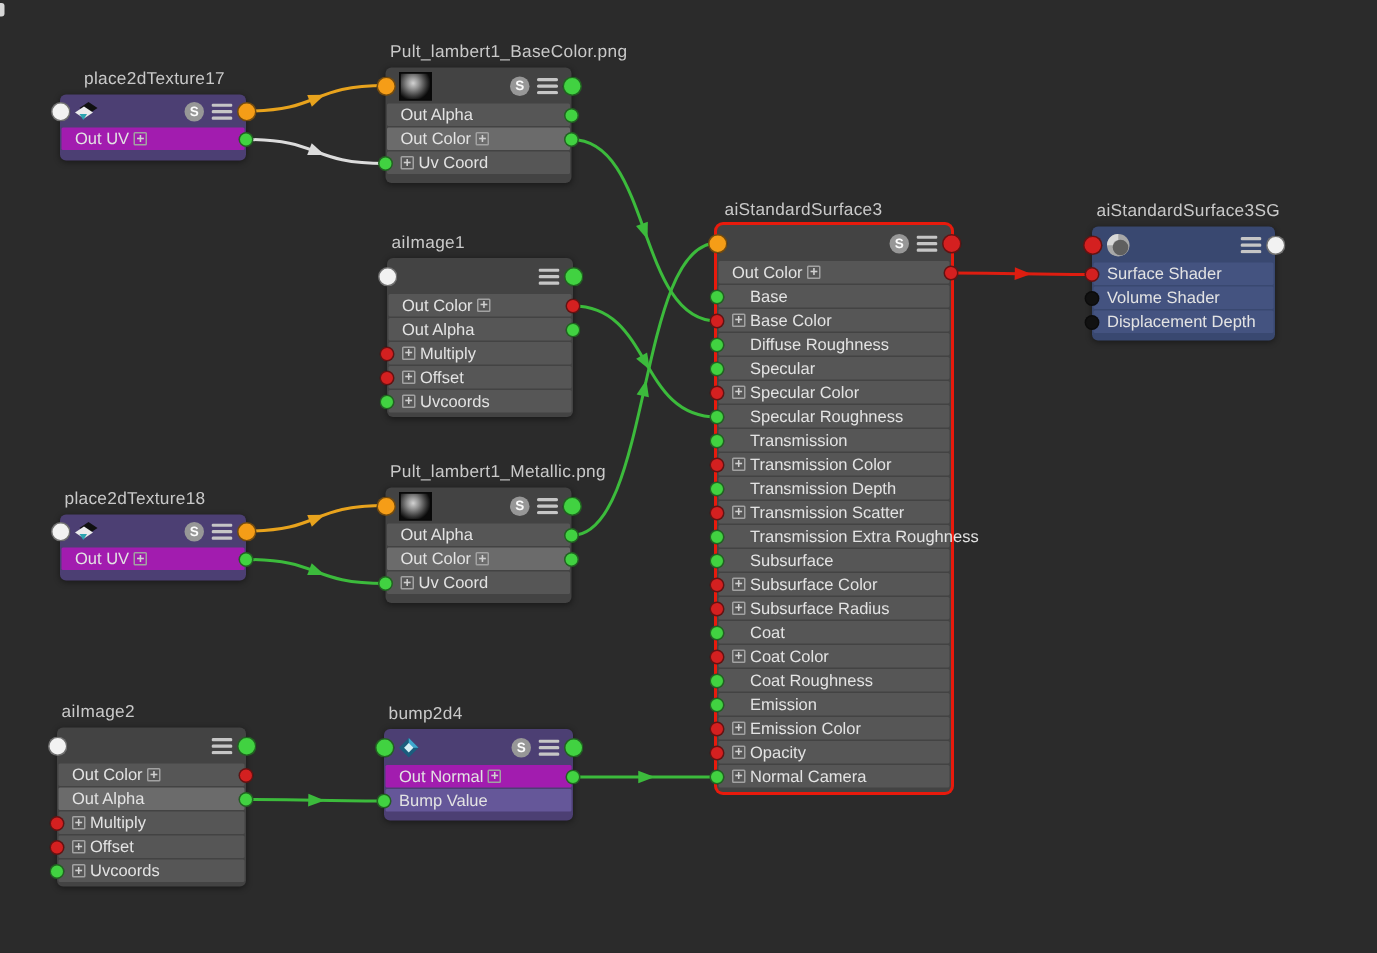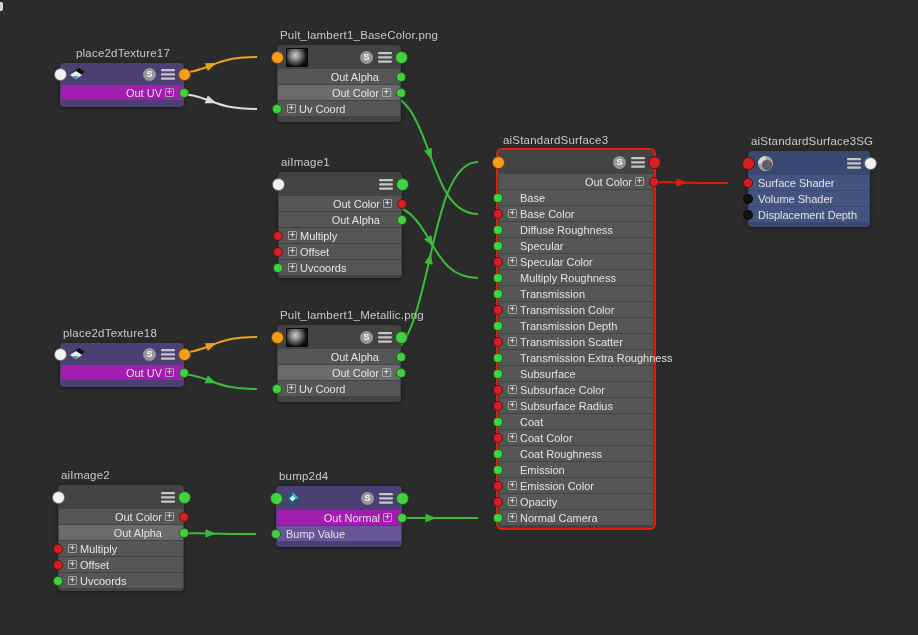--- a/index.html
+++ b/index.html
@@ -1,37 +1,37 @@
 <!DOCTYPE html>
 <html><head>
 <meta charset="utf-8">
 <style>
   html,body{margin:0;padding:0;background:#2b2b2b;}
   *{font-family:"Liberation Sans",sans-serif;}
   .canvas{position:relative;width:918px;height:635px;background:#2b2b2b;overflow:hidden;}
   .wires{position:absolute;left:0;top:0;z-index:1;}
   #nodes{position:absolute;left:0;top:0;width:100%;height:100%;z-index:2;}
-  .node{position:absolute;border-radius:4px;box-shadow:0 1px 4px rgba(0,0,0,.45);margin-left:20px;}
+  .node{position:absolute;border-radius:4px;box-shadow:0 1px 4px rgba(0,0,0,.45);}
   .node.gray{background:#434343;}
   .node.purple{background:#4c3f73;}
   .node.blue{background:#394870;}
   .node.selected{box-shadow:0 0 0 2px #e81a0c;}
   .node-title{position:absolute;font-size:11.5px;color:#c9c9c9;white-space:nowrap;letter-spacing:.2px;}
   .nhead{display:flex;align-items:center;padding:0 9px;gap:5px;box-sizing:border-box;}
   .spacer{flex:1;}
   .sbadge{flex:none;width:13px;height:13px;border-radius:50%;background:#979797;color:#fbfbfb;
           font-size:9px;font-weight:bold;line-height:13px;text-align:center;}
   .menuic{flex:none;display:flex;align-items:center;}
   .thumb{flex:none;width:20px;height:17px;border:1px solid #090909;box-sizing:content-box;
          background:radial-gradient(circle at 42% 38%, #d2d2d2 0%, #909090 26%, #3d3d3d 55%, #0b0b0b 74%);
          background-color:#060606;}
   .icn{flex:none;display:flex;align-items:center;}
   .row{height:15px;margin:0 1px 1px;display:flex;align-items:center;font-size:11px;color:#e3e3e3;
        padding:0 9px;box-sizing:border-box;gap:3px;border-radius:1px;}
-  .row.right{justify-content:flex-end;}
+  .row.right{justify-content:flex-start;}
   .gray .row{background:#565656;}
   .gray .row.hl{background:#6b6b6b;}
   .purple .row{background:#a21caf;}
   .purple .row.hl{background:#655799;}
   .blue .row{background:#445380;}
   .rlabel{white-space:nowrap;}
   .exp{flex:none;width:9px;height:9px;border:1px solid #a2a2a2;color:#d0d0d0;font-size:9px;line-height:7px;
        text-align:center;box-sizing:border-box;border-radius:1px;font-weight:bold;}
   .exp.ghost{visibility:hidden;}
   .port{position:absolute;border-radius:50%;box-sizing:border-box;border:1px solid rgba(8,8,8,.55);z-index:4;}
@@ -334,21 +334,21 @@
           <span class="rlabel">Specular</span>
         </div>
         <span class="port" style="left: -5px; top: 91px; width: 10px; height: 10px; background: rgb(65, 210, 65);"></span>
         <div class="row left">
           <span class="exp">+</span>
           <span class="rlabel">Specular Color</span>
         </div>
         <span class="port" style="left: -5px; top: 107px; width: 10px; height: 10px; background: rgb(212, 32, 32);"></span>
         <div class="row left">
           <span class="exp ghost">+</span>
-          <span class="rlabel">Multiply Roughness</span>
+          <span class="rlabel">Specular Roughness</span>
         </div>
         <span class="port" style="left: -5px; top: 123px; width: 10px; height: 10px; background: rgb(65, 210, 65);"></span>
         <div class="row left">
           <span class="exp ghost">+</span>
           <span class="rlabel">Transmission</span>
         </div>
         <span class="port" style="left: -5px; top: 139px; width: 10px; height: 10px; background: rgb(65, 210, 65);"></span>
         <div class="row left">
           <span class="exp">+</span>
           <span class="rlabel">Transmission Color</span>

